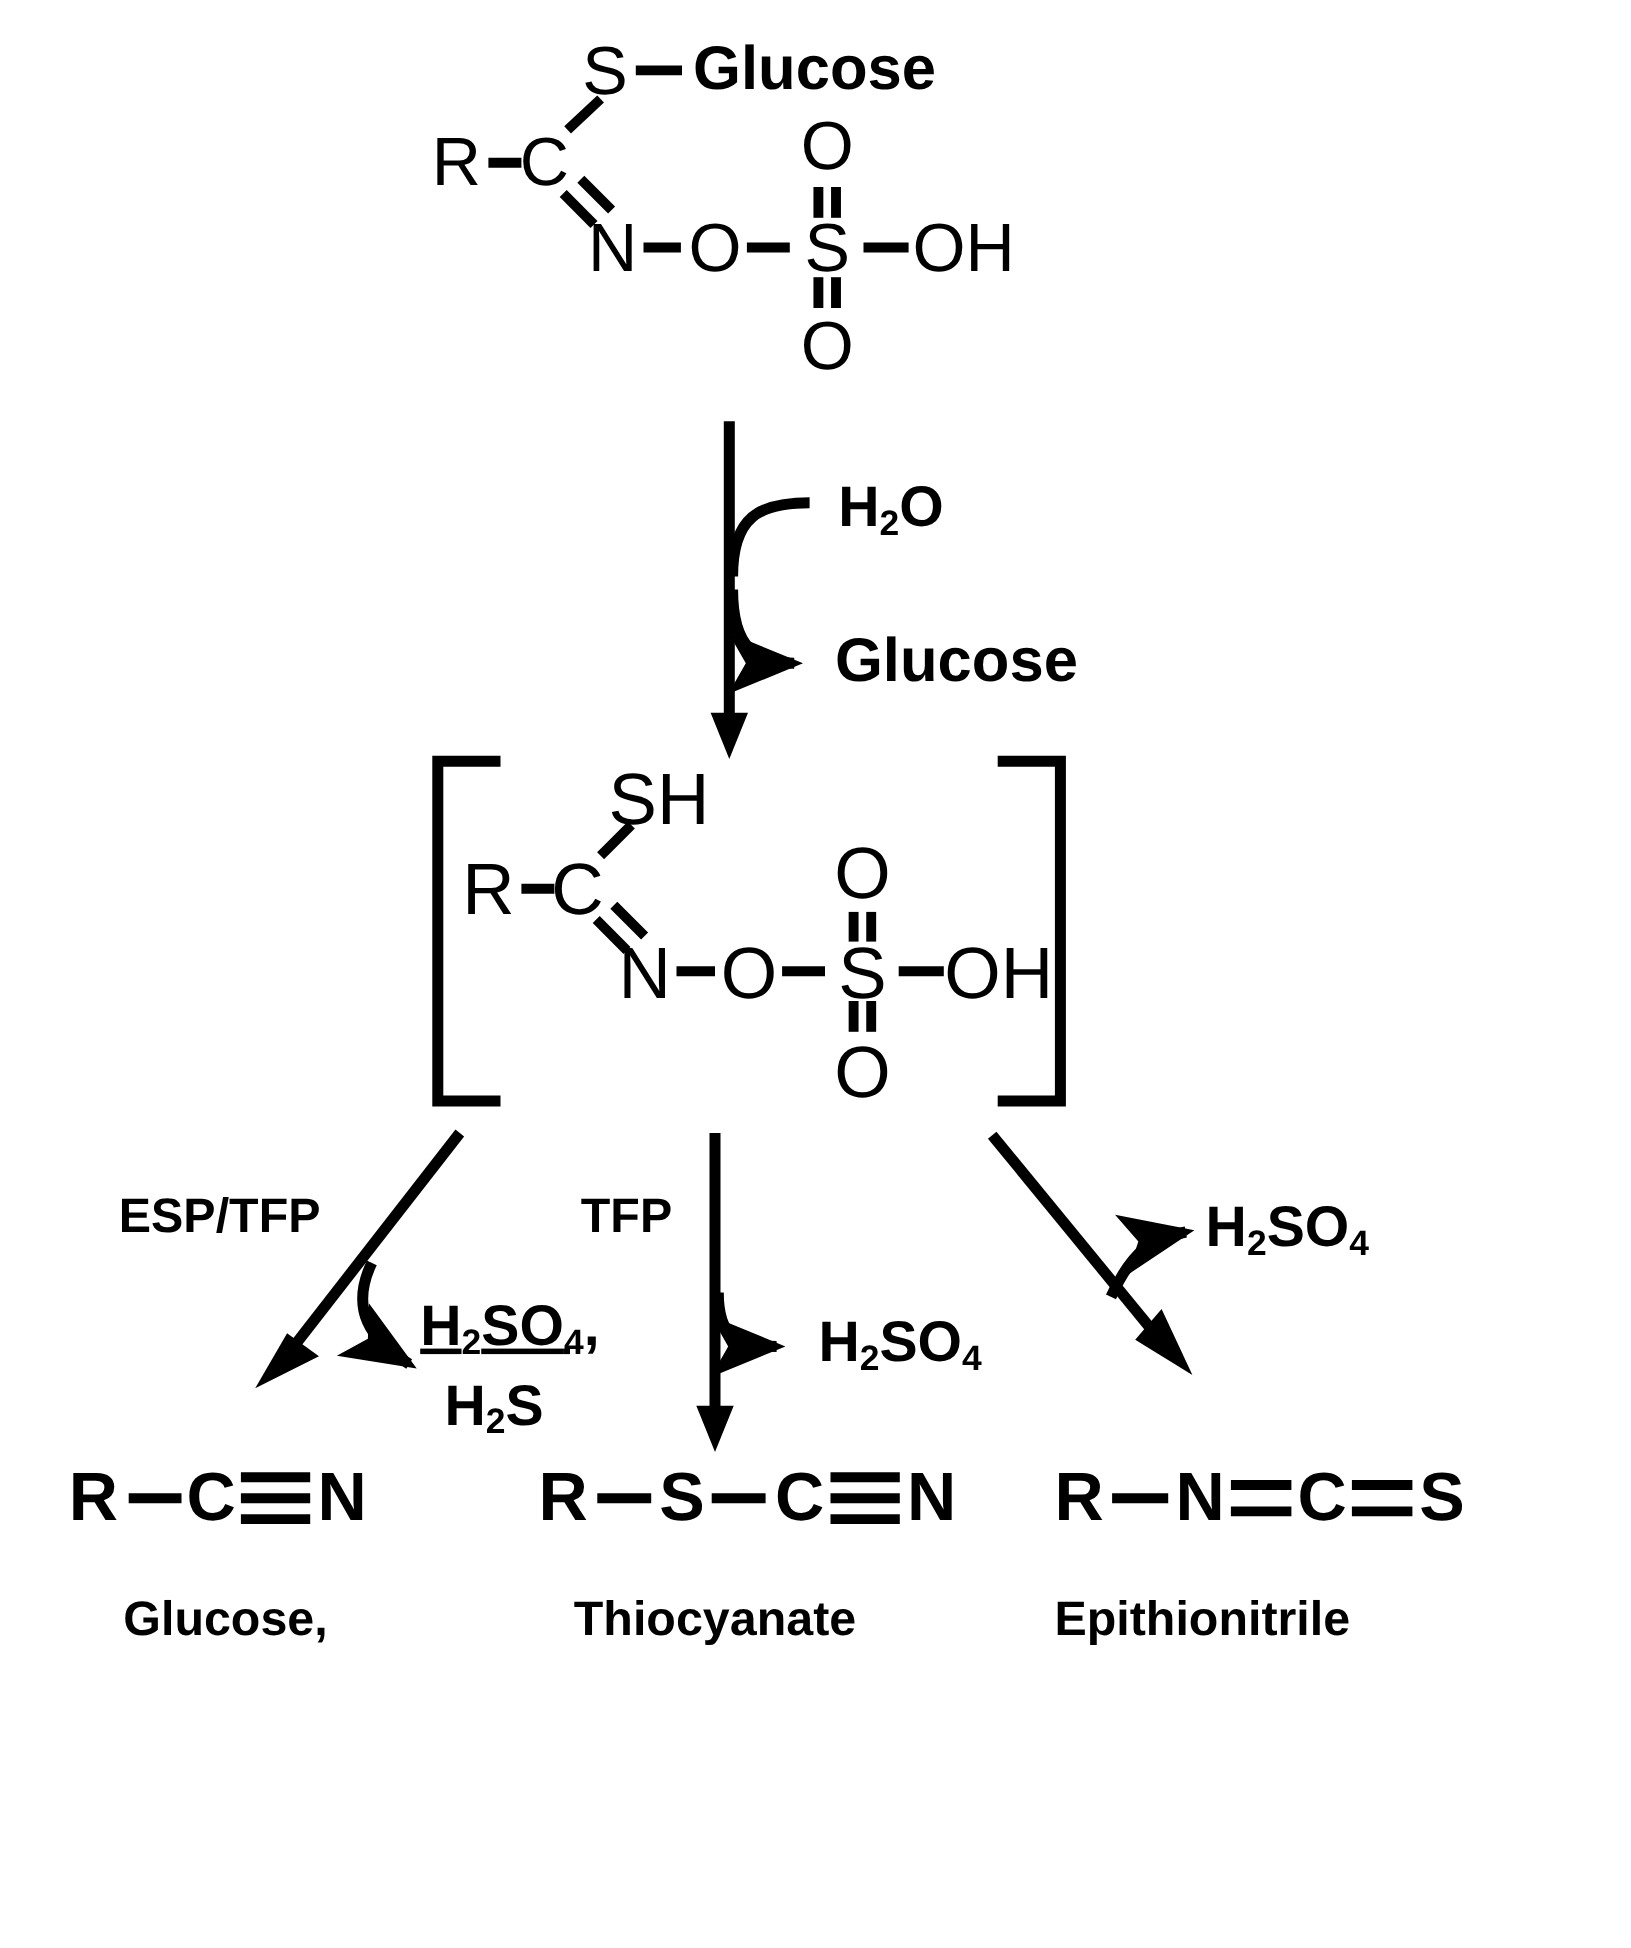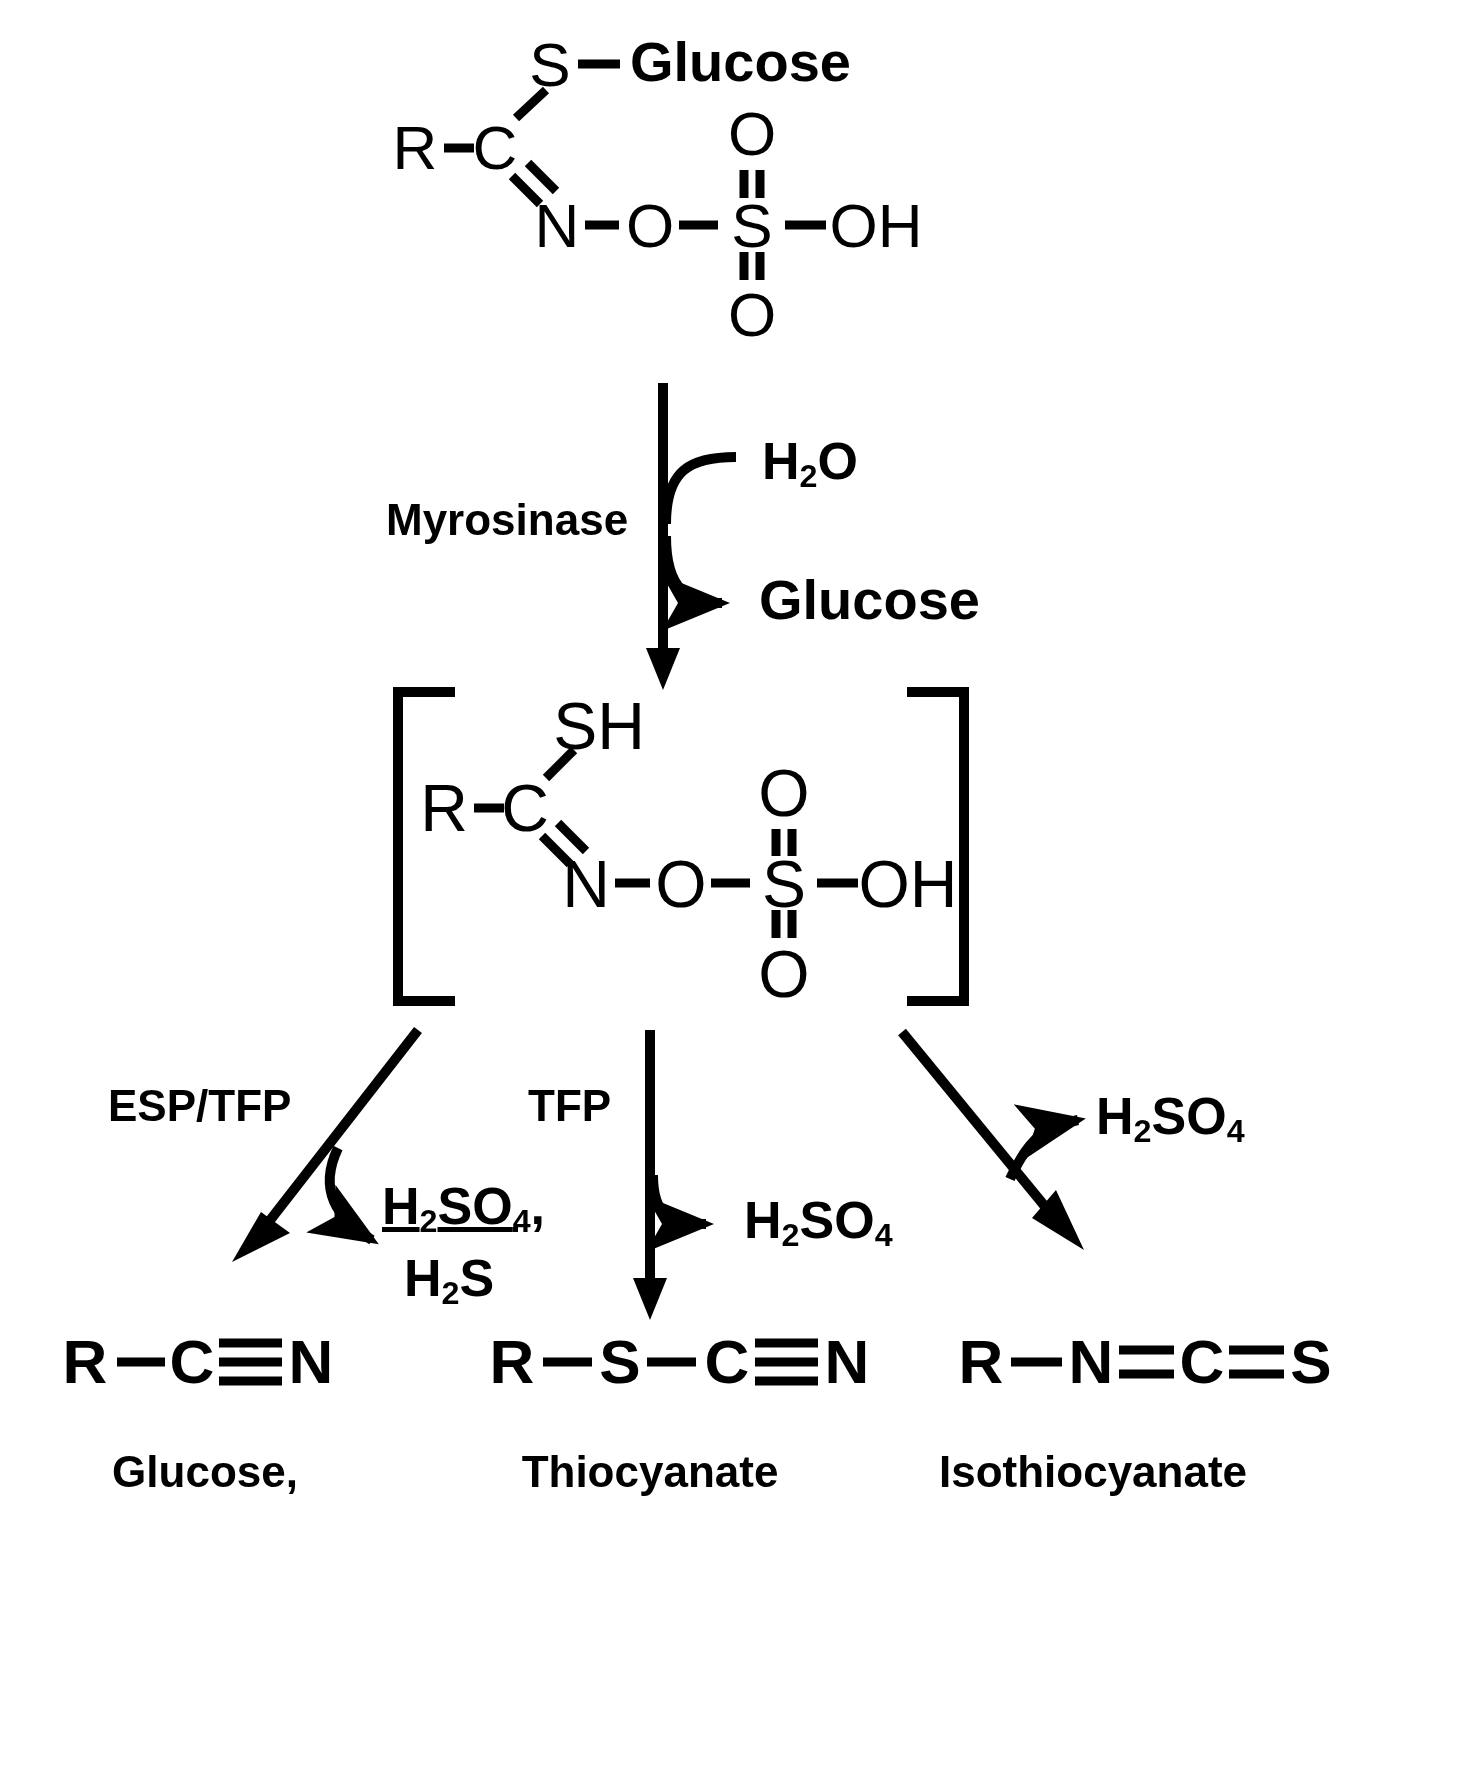--- a/index.html
+++ b/index.html
@@ -194,21 +194,20 @@
   <div class="lbl atom ctr" style="left:495px; top:148px;">C</div>
   <div class="lbl atom ctr" style="left:550px; top:65px;">S</div>
   <div class="lbl glucose-word" style="left:630px; top:34px;">Glucose</div>
   <div class="lbl atom ctr" style="left:557px; top:226px;">N</div>
   <div class="lbl atom ctr" style="left:650px; top:226px;">O</div>
   <div class="lbl atom ctr" style="left:752px; top:226px;">S</div>
   <div class="lbl atom ctr" style="left:752px; top:134px;">O</div>
   <div class="lbl atom ctr" style="left:752px; top:315px;">O</div>
   <div class="lbl atom ctr" style="left:876px; top:226px;">OH</div>
 
-  <div class="lbl enzyme" style="left:386px; top:498px;">Myrosinase</div>
 
   <div class="lbl byprod" style="left:762px; top:435px;">
     <span>H</span><sub>2</sub><span>O</span>
   </div>
 
   <div class="lbl glucose-word" style="left:759px; top:572px;">Glucose</div>
 
   <div class="lbl atom-lg ctr" style="left:444px; top:808px;">R</div>
   <div class="lbl atom-lg ctr" style="left:525px; top:808px;">C</div>
   <div class="lbl atom-lg ctr" style="left:599px; top:726px;">SH</div>
@@ -245,15 +244,15 @@
   <div class="lbl prodformula ctr" style="left:512px; top:1362px;">R</div>
   <div class="lbl prodformula ctr" style="left:620px; top:1362px;">S</div>
   <div class="lbl prodformula ctr" style="left:727px; top:1362px;">C</div>
   <div class="lbl prodformula ctr" style="left:847px; top:1362px;">N</div>
   <div class="lbl prodname ctr" style="left:650px; top:1472px;">Thiocyanate</div>
 
   <div class="lbl prodformula ctr" style="left:981px; top:1362px;">R</div>
   <div class="lbl prodformula ctr" style="left:1091px; top:1362px;">N</div>
   <div class="lbl prodformula ctr" style="left:1202px; top:1362px;">C</div>
   <div class="lbl prodformula ctr" style="left:1311px; top:1362px;">S</div>
-  <div class="lbl prodname ctr" style="left:1093px; top:1472px;">Isothiocyanate</div>
+  <div class="lbl prodname ctr" style="left:1093px; top:1472px;">Epithionitrile</div>
 
 </div>
 
 </body></html>

